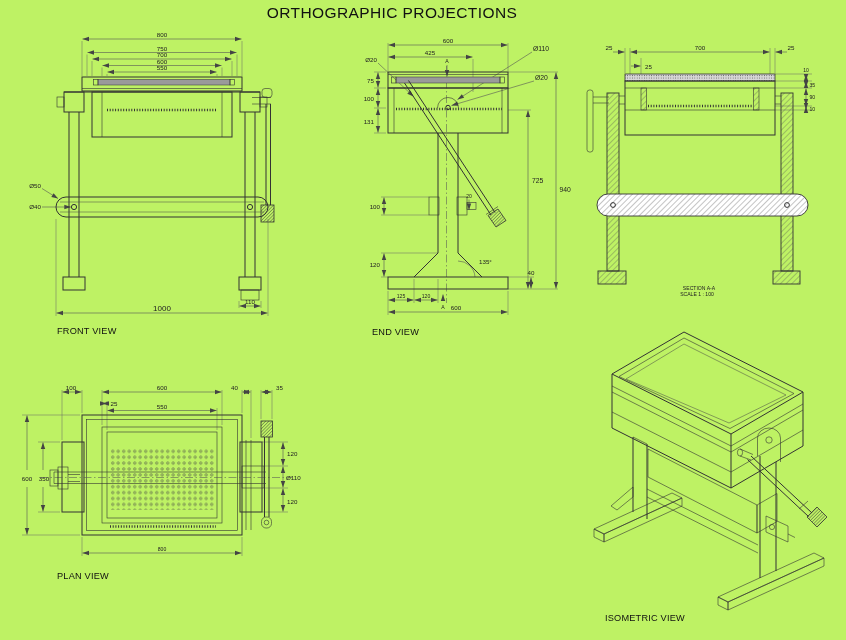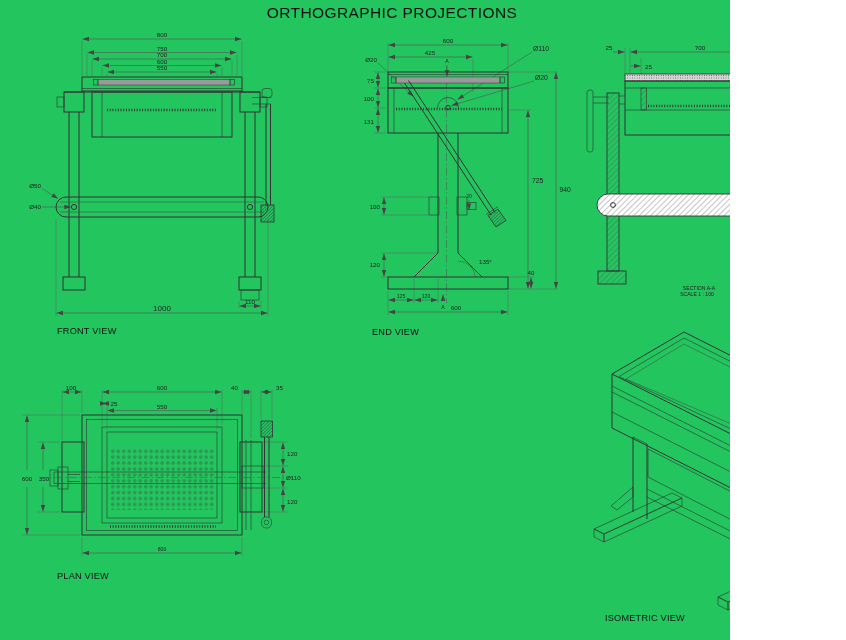--- a/index.html
+++ b/index.html
@@ -1,16 +1,16 @@
 <!DOCTYPE html>
 <html><head>
 <meta charset="utf-8">
 <style>
   html,body{margin:0;padding:0;background:#fff;}
-  .sheet{position:relative;width:730px;height:640px;background:#22c55e;overflow:hidden;
+  .sheet{position:relative;width:846px;height:640px;background:#bef264;overflow:hidden;
          font-family:"Liberation Sans",sans-serif;}
   svg text{fill:#222;font-family:"Liberation Sans",sans-serif;}
   .title-t{font-size:15.5px;fill:#111;letter-spacing:.4px;}
   .lbl{font-size:9.2px;fill:#111;letter-spacing:.2px;}
   .t6{font-size:6.2px;} .t7{font-size:6.8px;} .t8{font-size:8px;} .t5{font-size:5.1px;}
   .obj{stroke:#333;fill:none;stroke-width:1;}
   .thin{stroke:#333;fill:none;stroke-width:.6;}
   .hair{stroke:#444;fill:none;stroke-width:.5;}
   .dim{stroke:#555;fill:none;stroke-width:.6;}
   .ext{stroke:#666;fill:none;stroke-width:.5;}

